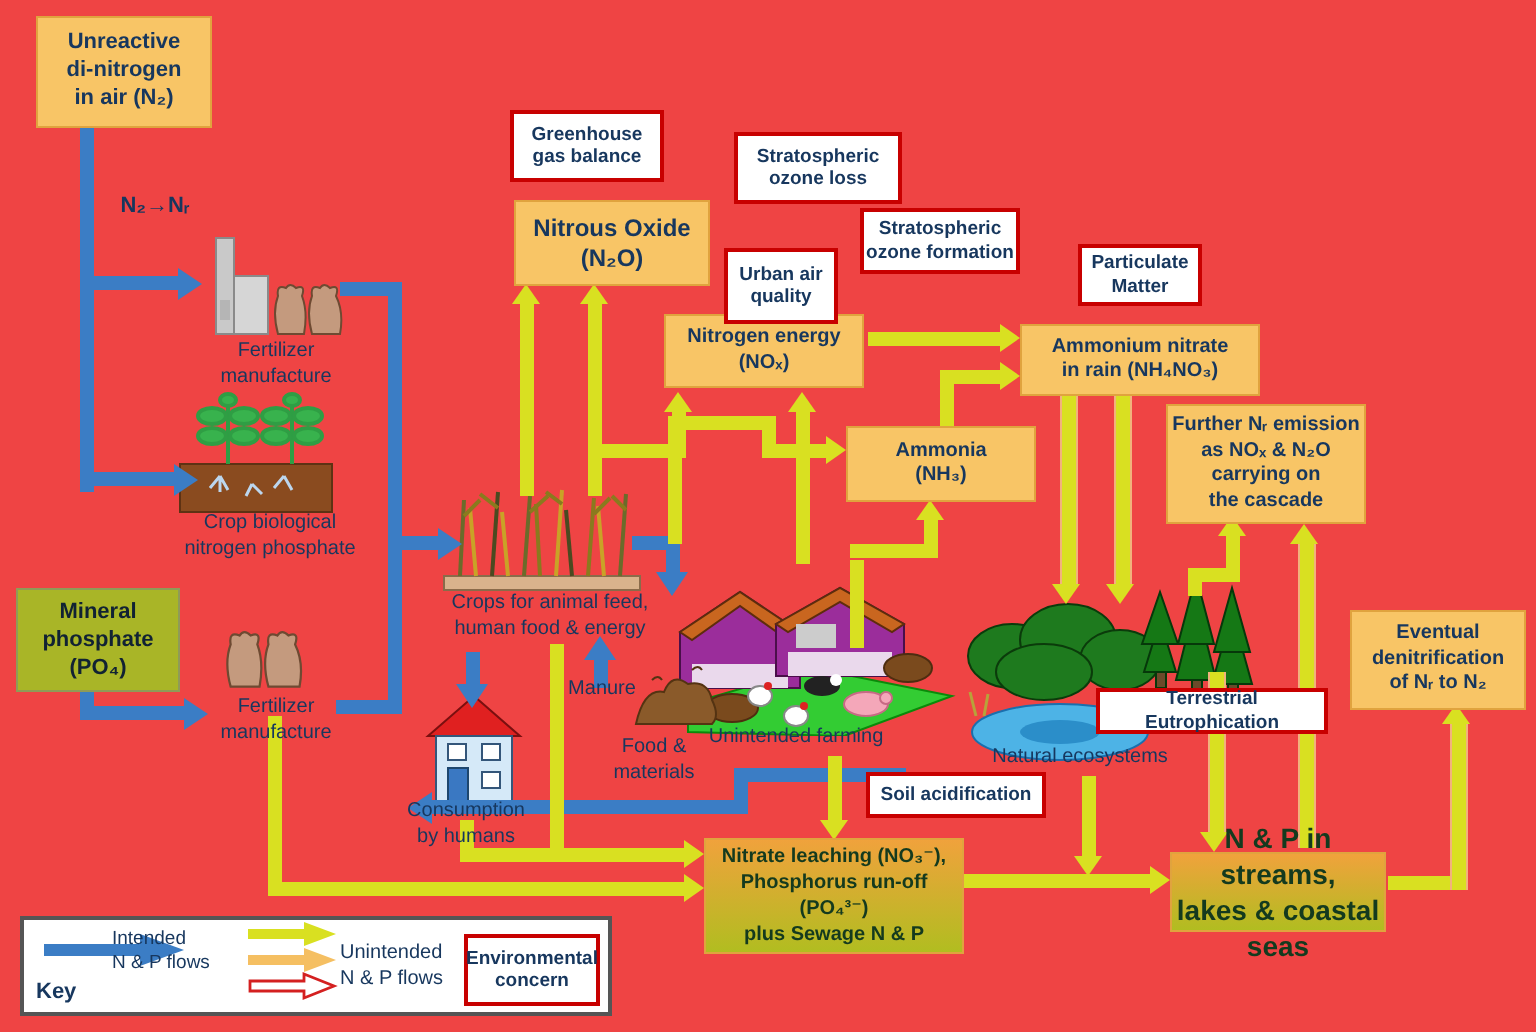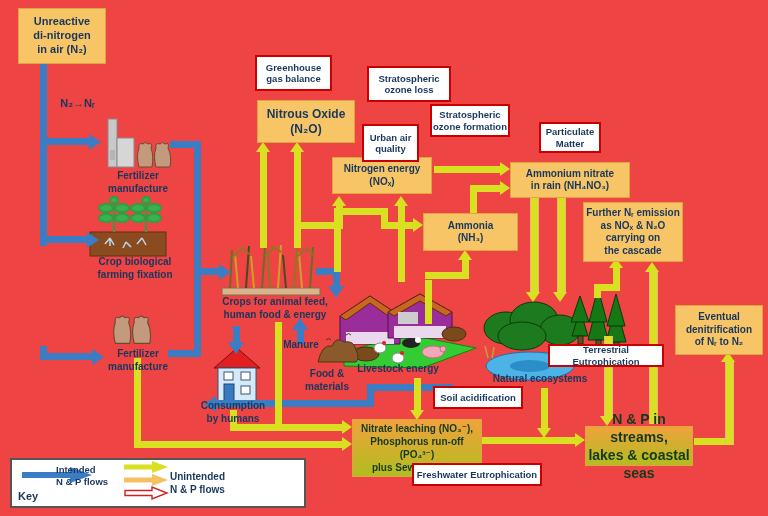--- a/index.html
+++ b/index.html
@@ -16,21 +16,21 @@
         font-weight:700;font-size:10px;line-height:1.25;white-space:pre-line;color:var(--text);box-sizing:border-box;}
   .gbox{position:absolute;background:var(--green-box);border:1.5px solid var(--green-border);
         display:flex;align-items:center;justify-content:center;text-align:center;
         font-weight:700;font-size:11px;line-height:1.3;white-space:pre-line;color:#123;box-sizing:border-box;}
   .gradbox{position:absolute;background:linear-gradient(var(--grad-top),var(--grad-bottom));
         border:1.5px solid var(--box-border);display:flex;align-items:center;justify-content:center;
         text-align:center;font-weight:700;font-size:10px;line-height:1.3;white-space:pre-line;color:#143a1e;box-sizing:border-box;}
   .cbox{position:absolute;background:#fff;border:2.5px solid var(--concern-red);
         display:flex;align-items:center;justify-content:center;text-align:center;
         font-weight:600;font-size:9.5px;line-height:1.2;white-space:pre-line;color:var(--text);box-sizing:border-box;}
-  .lbl{position:absolute;font-size:10px;font-weight:700;line-height:1.25;text-align:center;
+  .lbl{position:absolute;font-size:10px;font-weight:400;line-height:1.25;text-align:center;
        white-space:pre-line;color:var(--text);}
   .s{position:absolute;}
   .b{background:var(--blue);}
   .y{background:var(--yg);}
   .pe{border-left:1.5px solid var(--pink-edge);border-right:1.5px solid var(--pink-edge);box-sizing:content-box;}
   
   .hu{width:0;height:0;border-left:7px solid transparent;border-right:7px solid transparent;border-bottom:10px solid var(--yg);}
   .hd{width:0;height:0;border-left:7px solid transparent;border-right:7px solid transparent;border-top:10px solid var(--yg);}
   .hr{width:0;height:0;border-top:7px solid transparent;border-bottom:7px solid transparent;border-left:10px solid var(--yg);}
   
@@ -242,65 +242,69 @@
 in rain (NH₄NO₃)</div>
   <div class="obox" style="left:423px;top:213px;width:95px;height:38px">Ammonia
 (NH₃)</div>
   <div class="obox" style="left:583px;top:202px;width:100px;height:60px">Further Nᵣ emission
 as NOₓ &amp; N₂O
 carrying on
 the cascade</div>
   <div class="obox" style="left:675px;top:305px;width:88px;height:50px">Eventual
 denitrification
 of Nᵣ to N₂</div>
+  <div class="gbox" style="left:8px;top:294px;width:82px;height:52px">Mineral
+phosphate
+(PO₄)</div>
   <div class="gradbox" style="left:352px;top:419px;width:130px;height:58px">Nitrate leaching (NO₃⁻),
 Phosphorus run-off (PO₄³⁻)
 plus Sewage N &amp; P</div>
   <div class="gradbox" style="left:585px;top:426px;width:108px;height:40px;font-size:14px">N &amp; P in streams,
 lakes &amp; coastal seas</div>
 
   <div class="cbox" style="left:367px;top:66px;width:84px;height:36px">Stratospheric
 ozone loss</div>
   <div class="cbox" style="left:255px;top:55px;width:77px;height:36px">Greenhouse
 gas balance</div>
   <div class="cbox" style="left:430px;top:104px;width:80px;height:33px">Stratospheric
 ozone formation</div>
   <div class="cbox" style="left:362px;top:124px;width:57px;height:38px">Urban air
 quality</div>
   <div class="cbox" style="left:539px;top:122px;width:62px;height:31px">Particulate
 Matter</div>
   <div class="cbox" style="left:433px;top:386px;width:90px;height:23px">Soil acidification</div>
   <div class="cbox" style="left:548px;top:344px;width:116px;height:23px">Terrestrial Eutrophication</div>
-  <div class="cbox" style="left:412px;top:463px;width:130px;height:23px">Freshwater Eutrophication</div>
 
   <div class="lbl" style="left:50px;top:97px;width:55px;font-weight:700;font-size:11px">N₂→Nᵣ</div>
   <div class="lbl" style="left:96px;top:170px;width:84px">Fertilizer
 manufacture</div>
   <div class="lbl" style="left:60px;top:256px;width:150px">Crop biological
-farming fixation</div>
+nitrogen phosphate</div>
   <div class="lbl" style="left:200px;top:296px;width:150px">Crops for animal feed,
 human food &amp; energy</div>
   <div class="lbl" style="left:278px;top:339px;width:46px">Manure</div>
   <div class="lbl" style="left:300px;top:368px;width:54px">Food &amp;
 materials</div>
-  <div class="lbl" style="left:348px;top:363px;width:100px">Livestock energy</div>
+  <div class="lbl" style="left:348px;top:363px;width:100px">Unintended farming</div>
   <div class="lbl" style="left:191px;top:400px;width:84px">Consumption
 by humans</div>
   <div class="lbl" style="left:488px;top:373px;width:104px">Natural ecosystems</div>
   <div class="lbl" style="left:95px;top:348px;width:86px">Fertilizer
 manufacture</div>
 
   <div class="keybox" style="left:10px;top:458px;width:296px;height:50px"></div>
   <div class="lbl" style="left:18px;top:490px;width:30px;text-align:left;font-weight:700;font-size:11px">Key</div>
   <svg class="abs" style="left:22px;top:467px" width="72" height="16" viewBox="0 0 72 16">
     <path d="M0,5 h48 v-5 l22,8 l-22,8 v-5 h-48 z" fill="var(--blue)"></path>
   </svg>
   <div class="lbl" style="left:56px;top:464px;width:62px;text-align:left;font-size:9.5px">Intended
 N &amp; P flows</div>
   <svg class="abs" style="left:124px;top:461px" width="46" height="42" viewBox="0 0 46 42">
     <path d="M0,3.5 h28 v-3.5 l16,6 l-16,6 v-3.5 h-28 z" fill="var(--yg)"></path>
     <path d="M0,16.5 h28 v-3.5 l16,6 l-16,6 v-3.5 h-28 z" fill="#f5bf62"></path>
     <path d="M1,29.5 h27 v-3.5 l15,6 l-15,6 v-3.5 h-27 z" fill="#fff" stroke="#d42020" stroke-width="1.4"></path>
   </svg>
   <div class="lbl" style="left:170px;top:471px;width:58px;text-align:left;font-size:10px">Unintended
 N &amp; P flows</div>
+  <div class="cbox" style="left:232px;top:467px;width:68px;height:36px">Environmental
+concern</div>
 
 </div>
 
 </body></html>

